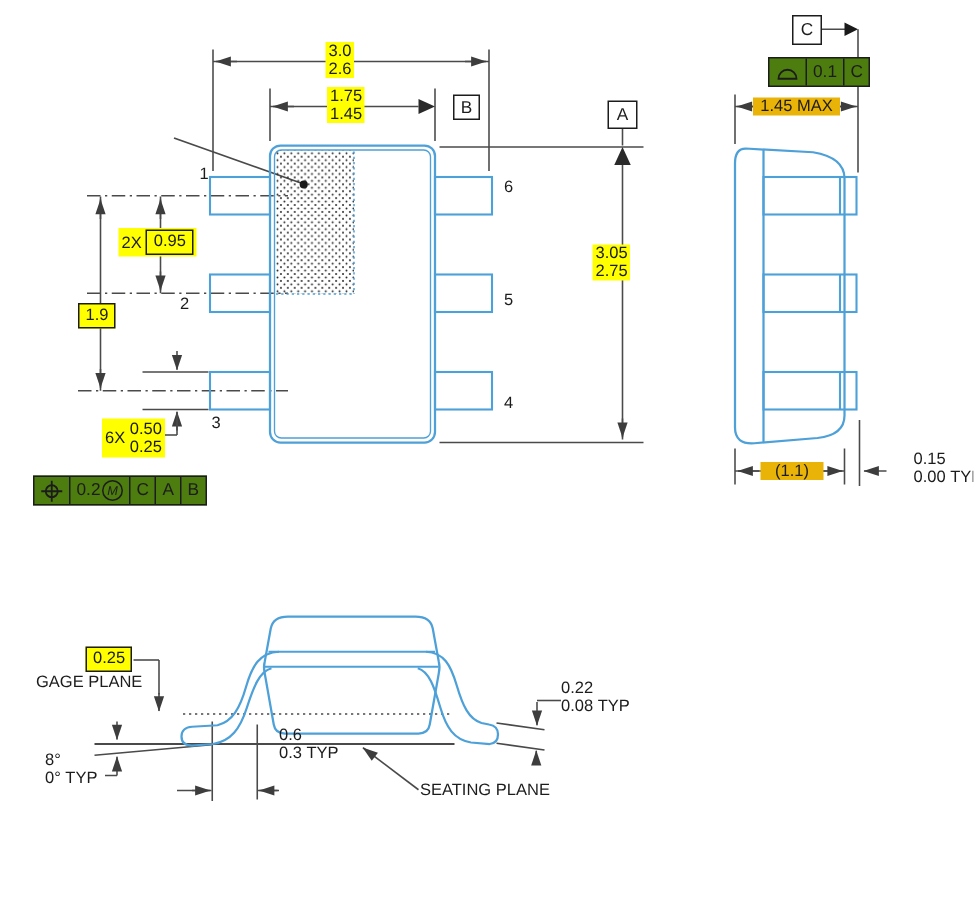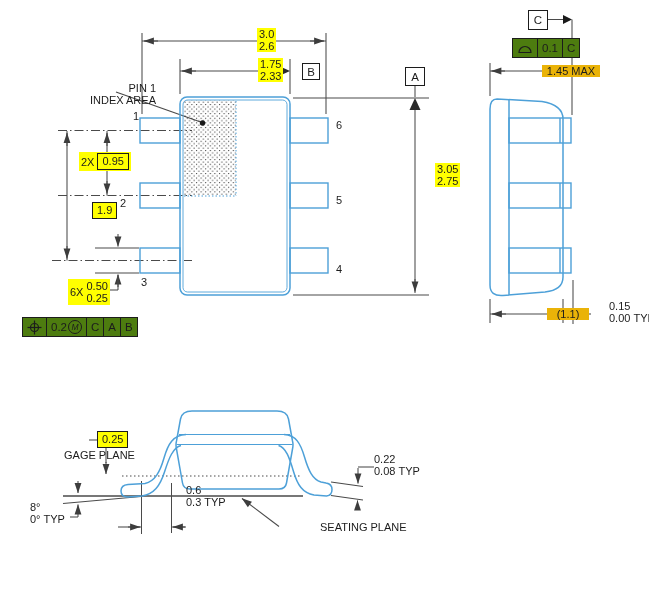--- a/index.html
+++ b/index.html
@@ -1,19 +1,19 @@
 <!DOCTYPE html>
 <html><head>
 <meta charset="utf-8">
 <style>
   html,body{margin:0;padding:0;background:#fff;}
   .canvas{position:relative;width:649px;height:605px;background:#ffffff;overflow:hidden;
           font-family:"Liberation Sans",sans-serif;color:#1c1c1c;}
   .canvas svg.linework{position:absolute;left:0;top:0;}
-  .lbl{position:absolute;font-size:11px;line-height:12px;white-space:nowrap;color:#1c1c1c;margin-left:40px;}
+  .lbl{position:absolute;font-size:11px;line-height:12px;white-space:nowrap;color:#1c1c1c;}
   .stack{text-align:center;}
   .stack div{line-height:12px;}
   .hl{background:#ffff00;padding:0 2px;}
   .whitebg{background:#eab308;padding:0 3px;text-align:center;}
   .boxed{border:1.3px solid #1c1c1c;background:#ffff00;padding:0 4px;line-height:15px;display:inline-block;}
   .dimrow{position:absolute;display:flex;align-items:flex-end;gap:3px;font-size:11px;}
   .dimrow .hlwrap{background:#ffff00;display:flex;align-items:center;gap:3px;padding:1px 2px;}
   .datum{position:absolute;border:1.4px solid #1c1c1c;background:#fff;display:flex;
          align-items:center;justify-content:center;font-size:11.5px;}
   .fcf{position:absolute;display:flex;background:#4d7c0f;border:1.3px solid #1c1c1c;align-items:stretch;}
@@ -154,33 +154,29 @@
 
       <path d="M 192 411 L 277 411 Q 287 411 288.5 419 L 292.5 441 Q 293.5 444.5 292.5 449 L 286.5 483 Q 285.5 489 279 489 L 190 489 Q 183.5 489 182.5 483 L 176.5 449 Q 175.5 444.5 176.5 441 L 180.5 419 Q 182 411 192 411 Z"></path>
       <line x1="179" y1="434.5" x2="290" y2="434.5" stroke-width="1.2"></line>
       <line x1="176.5" y1="444.5" x2="292.5" y2="444.5" stroke-width="1.2"></line>
 
       <path d="M 186 434.5 C 173 435 168 444 164 458 C 160 472 155 481 145 483.5 L 128 484.5 Q 121 485 121 491 Q 121 497 128 497 L 142 496 C 154 494 160 486 164.5 472 C 169 458 173 447.5 181 445.5"></path>
       <path d="M 284 434.5 C 296 435 300.5 443.5 304.5 457 C 308.5 470.5 312.5 479.5 321 482 L 326 483 Q 332 484 332 489.5 Q 332 495.5 326.5 496 L 314 495 C 302.5 493 297.5 485 293.5 471.5 C 289.5 458 286 447.5 278.5 445.5"></path>
     </g>
   </svg>
 
-  <div class="lbl rt" style="left:48px;top:82px;width:68px;">
-    <div>PIN 1</div>
-    <div>INDEX AREA</div>
-  </div>
 
   <div class="lbl stack hl" style="left:217px;top:28px;">
     <div>3.0</div>
     <div>2.6</div>
   </div>
 
   <div class="lbl stack hl" style="left:218px;top:58px;">
     <div>1.75</div>
-    <div>2.33</div>
+    <div>1.45</div>
   </div>
 
   <div class="datum" style="left:302px;top:63px;width:16px;height:15px;">
     <span>B</span>
   </div>
   <div class="datum" style="left:405px;top:67px;width:18px;height:17px;">
     <span>A</span>
   </div>
 
   <div class="lbl stack hl" style="left:395px;top:163px;">

